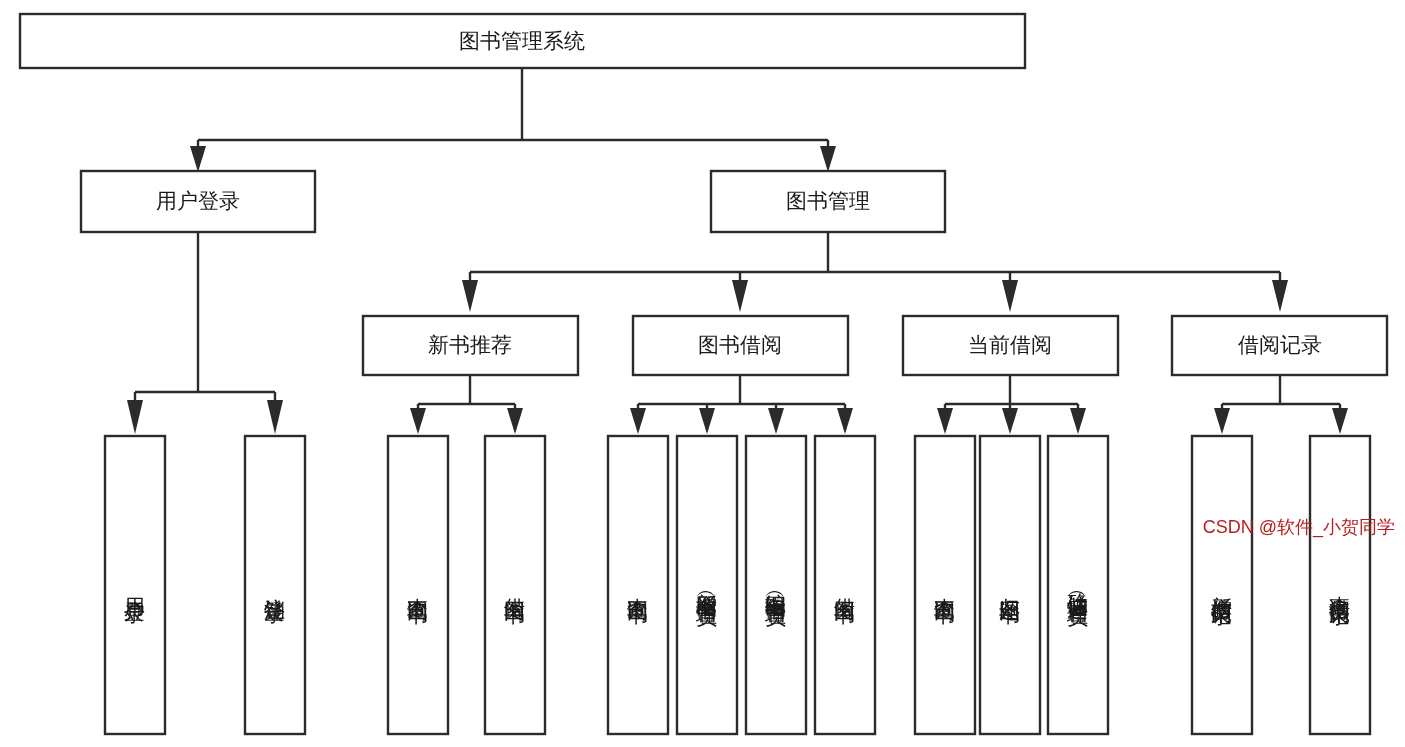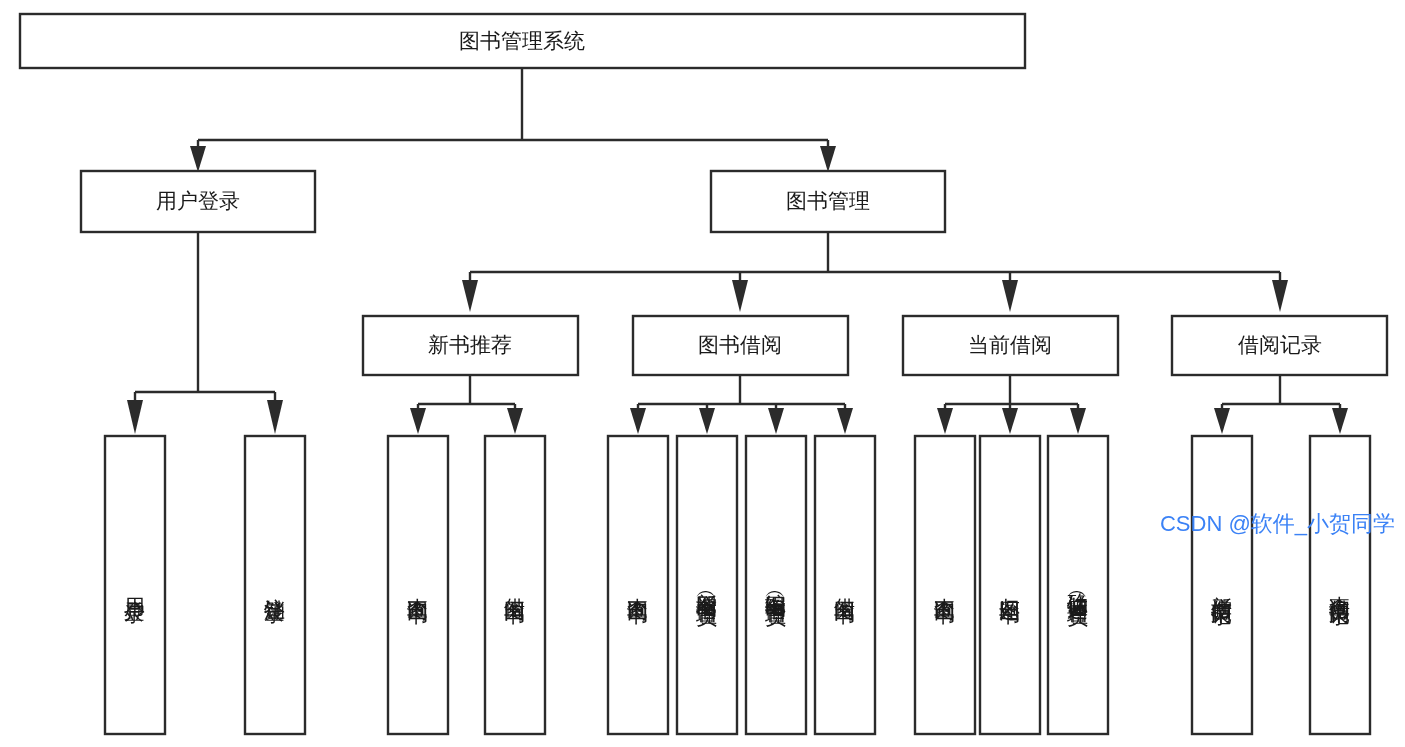--- a/index.html
+++ b/index.html
@@ -58,22 +58,22 @@
     text-orientation: upright;
     glyph-orientation-vertical: 0;
     letter-spacing: 2px;
     dominant-baseline: central;
   }
   .watermark {
     position: absolute;
     right: 10px;
     bottom: 6px;
     font-family: "Liberation Sans", "DejaVu Sans", sans-serif;
-    font-size: 22px;
-    color: #3b82f6;
+    font-size: 18px;
+    color: #b91c1c;
     white-space: nowrap;
     user-select: none;
   }
 </style>
 </head>
 <body>
 
 <div id="diagram-root">
 
   <svg id="flow" viewBox="0 0 1405 747" xmlns="http://www.w3.org/2000/svg">

